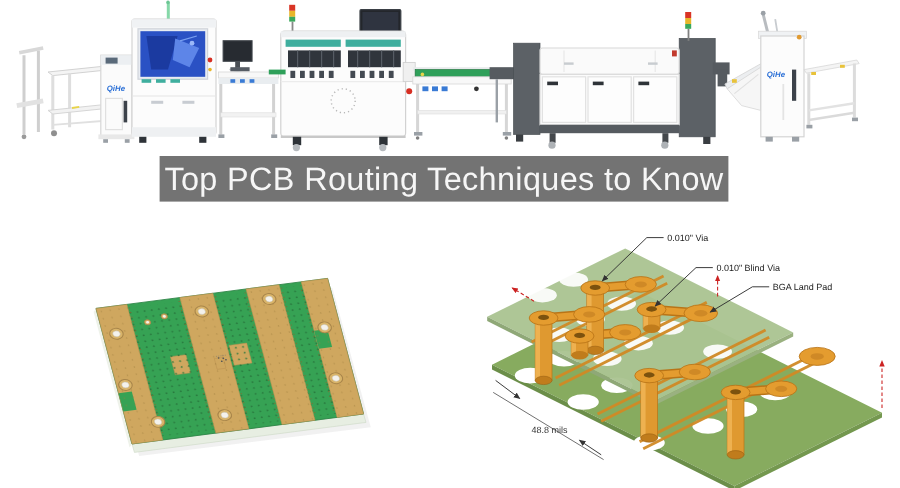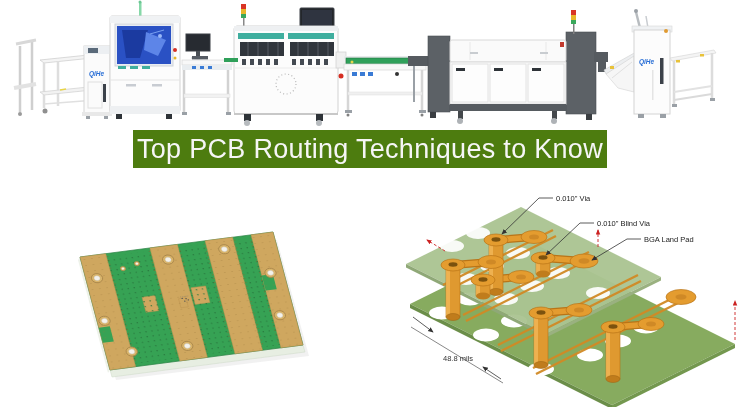--- a/index.html
+++ b/index.html
@@ -1,21 +1,21 @@
 <!DOCTYPE html>
 <html><head>
 <meta charset="utf-8">
 <style>
   html,body{margin:0;padding:0;background:#ffffff;}
   #stage{position:relative;width:750px;height:407px;background:#ffffff;overflow:hidden;
          font-family:"Liberation Sans",sans-serif;}
   #stage svg{position:absolute;display:block;}
   #smt-line{left:0;top:0;}
   #banner{position:absolute;left:133px;top:130px;width:474px;height:38px;
-          background:#4d7c0f;display:flex;align-items:center;justify-content:center;}
+          background:#737373;display:flex;align-items:center;justify-content:center;}
   #banner .title{color:#f6f6f6;font-size:27px;font-weight:400;letter-spacing:.3px;white-space:nowrap;}
   #pcb-photo{left:50px;top:210px;}
   #via-diagram{left:403px;top:185px;}
   svg text{font-family:"Liberation Sans",sans-serif;}
   .brand{fill:#2a6fd6;font-size:6.5px;font-weight:bold;font-style:italic;}
   .lbl{fill:#222222;font-size:7.5px;}
   .dim{fill:#333333;font-size:7.5px;}
 </style>
 </head>
 <body>

